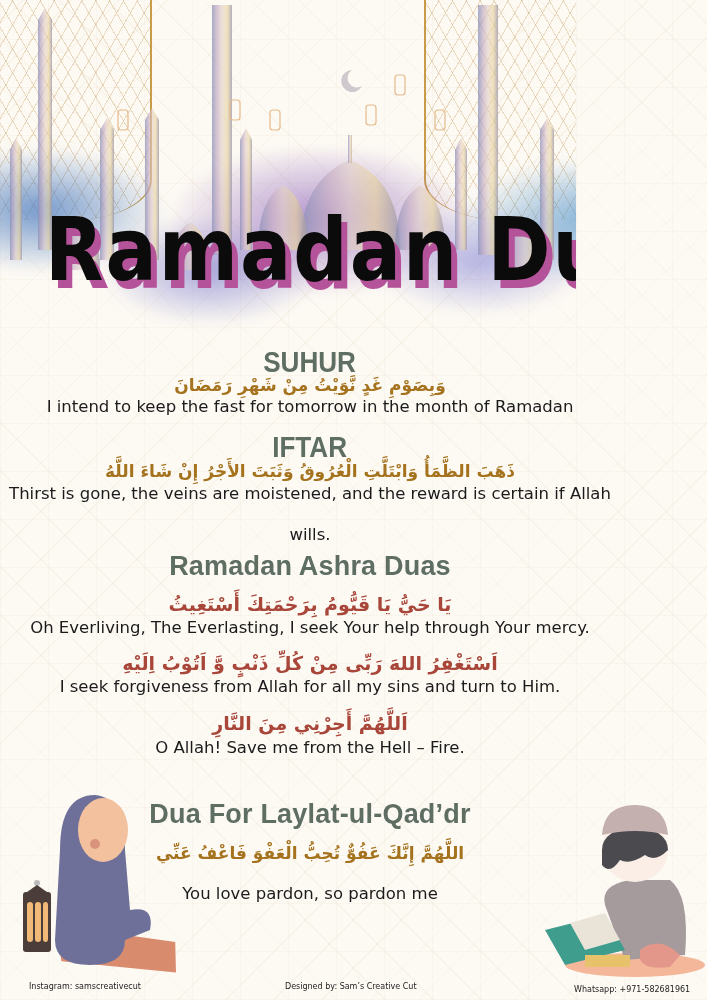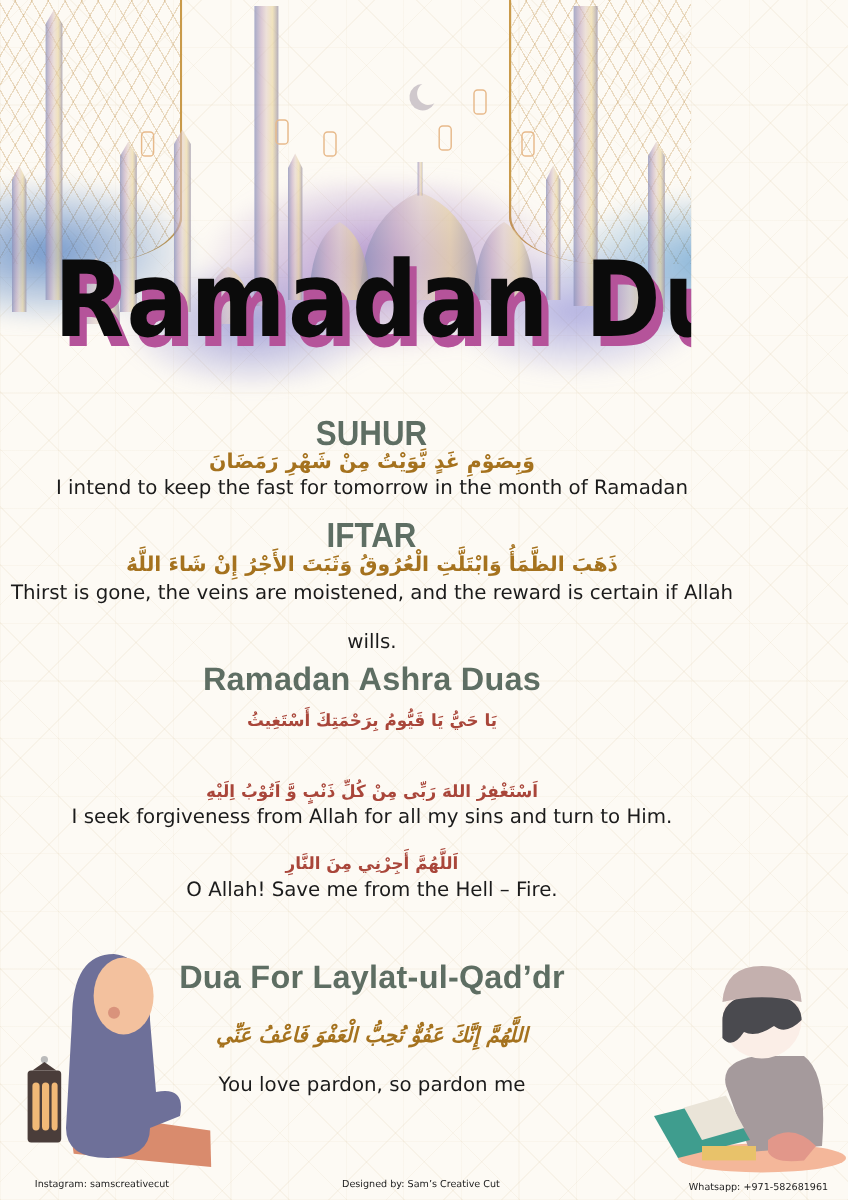--- a/index.html
+++ b/index.html
@@ -51,21 +51,21 @@
 
     .content { position: absolute; left: 0; width: 620px; text-align: center; }
     .h-green {
       color: #5e6e63; font-weight: bold; font-family: "Liberation Sans", sans-serif;
       margin: 0; line-height: 1;
     }
     .h-caps { font-size: 29px; transform: scaleX(0.9); display: inline-block; }
     .h-sect { font-size: 27px; letter-spacing: 0.2px; }
     .arabic { font-family: "DejaVu Sans", sans-serif; font-weight: bold; direction: rtl; line-height: 1.1; }
     .ar-gold { color: #a5721e; font-size: 17px; }
-    .ar-red { color: #a9463a; font-size: 14px; }
+    .ar-red { color: #a9463a; font-size: 19px; }
     .en { color: #1b1b1b; font-size: 16.5px; font-family: "DejaVu Sans", sans-serif; line-height: 1.3; margin-top: 20px; }
 
     .footer-text {
       position: absolute; top: 982px; font-size: 8px; color: #222;
       font-family: "DejaVu Sans", sans-serif;
     }
     .illus { position: absolute; }
   </style>
 </head>
 <body>
@@ -146,33 +146,34 @@
   <div class="arabic ar-gold" style="margin-top:0px;">ذَهَبَ الظَّمَأُ وَابْتَلَّتِ الْعُرُوقُ وَثَبَتَ الأَجْرُ إِنْ شَاءَ اللَّهُ</div>
   <div class="en" style="margin-top:2px;">Thirst is gone, the veins are moistened, and the reward is certain if Allah</div>
   <div class="en">wills.</div>
 </div>
 
 <div class="content" style="top:553px;">
   <div class="h-green h-sect">Ramadan Ashra Duas</div>
 </div>
 <div class="content" style="top:594px;">
   <div class="arabic ar-red">يَا حَيُّ يَا قَيُّومُ بِرَحْمَتِكَ أَسْتَغِيثُ</div>
+  <div class="en" style="margin-top:2px;">Oh Everliving, The Everlasting, I seek Your help through Your mercy.</div>
 </div>
 <div class="content" style="top:653px;">
   <div class="arabic ar-red">اَسْتَغْفِرُ اللهَ رَبِّى مِنْ كُلِّ ذَنْبٍ وَّ اَتُوْبُ اِلَيْهِ</div>
   <div class="en" style="margin-top:2px;">I seek forgiveness from Allah for all my sins and turn to Him.</div>
 </div>
 <div class="content" style="top:713px;">
   <div class="arabic ar-red">اَللَّهُمَّ أَجِرْنِي مِنَ النَّارِ</div>
   <div class="en" style="margin-top:3px;">O Allah! Save me from the Hell – Fire.</div>
 </div>
 
 <div class="content" style="top:801px;">
   <div class="h-green h-sect">Dua For Laylat-ul-Qad’dr</div>
-  <div class="arabic ar-gold" style="margin-top:26px;font-style:italic;">اللَّهُمَّ إِنَّكَ عَفُوٌّ تُحِبُّ الْعَفْوَ فَاعْفُ عَنِّي</div>
+  <div class="arabic ar-gold" style="margin-top:16px;">اللَّهُمَّ إِنَّكَ عَفُوٌّ تُحِبُّ الْعَفْوَ فَاعْفُ عَنِّي</div>
   <div class="en">You love pardon, so pardon me</div>
 </div>
 
 <svg class="illus" style="left:15px; top:790px;" width="180" height="190" viewBox="0 0 180 190">
   <path d="M50 165 L170 165 L175 195 L60 200 Z" fill="#d98b6d" transform="translate(-10,-20) rotate(8 120 170)"></path>
   <path d="M45 60 Q45 5 80 5 Q110 8 110 60 L115 120 Q140 115 135 140 L110 150 Q110 175 75 175 Q40 175 40 150 Z" fill="#6e7099"></path>
   <ellipse cx="88" cy="40" rx="25" ry="32" fill="#f3c19e"></ellipse>
   <circle cx="80" cy="54" r="5" fill="#d9937c"></circle>
 
   <g>

